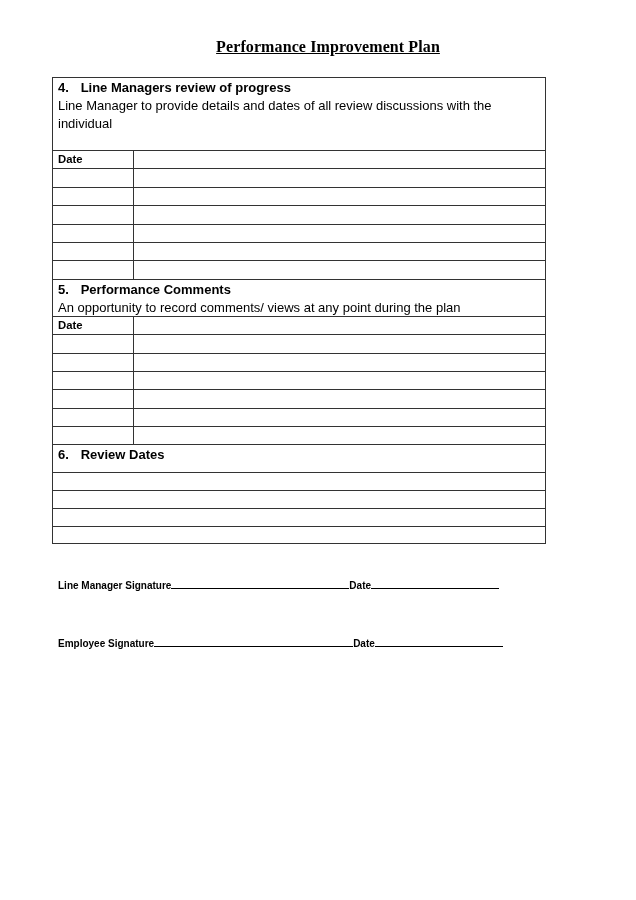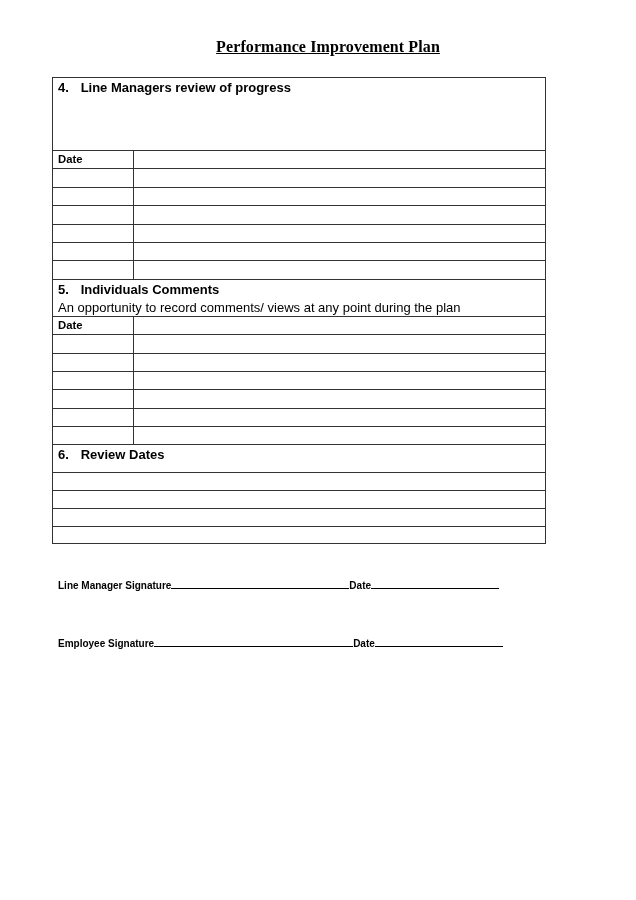--- a/index.html
+++ b/index.html
@@ -35,20 +35,21 @@
 
 <div class="title">Performance Improvement Plan</div>
 
 <div class="form-table">
 
   <div class="sec-head" style="height:73px;">
     <div class="h">
       <span class="num">4.</span>
       <span>Line Managers review of progress</span>
     </div>
+    <div>Line Manager to provide details and dates of all review discussions with the individual</div>
   </div>
   <div class="row">
     <div class="c1">Date</div>
     <div class="c2"></div>
   </div>
   <div class="row">
       <div class="c1"></div>
       <div class="c2"></div>
     </div>
   <div class="row">
@@ -68,21 +69,21 @@
       <div class="c2"></div>
     </div>
   <div class="row" style="border-bottom:1px solid #333;">
       <div class="c1"></div>
       <div class="c2"></div>
     </div>
 
   <div class="sec-head" style="height:37px;">
     <div class="h">
       <span class="num">5.</span>
-      <span>Individuals Comments</span>
+      <span>Performance Comments</span>
     </div>
     <div>An opportunity  to record comments/  views at any point during the plan</div>
   </div>
   <div class="row">
     <div class="c1">Date</div>
     <div class="c2"></div>
   </div>
   <div class="row">
       <div class="c1"></div>
       <div class="c2"></div>

